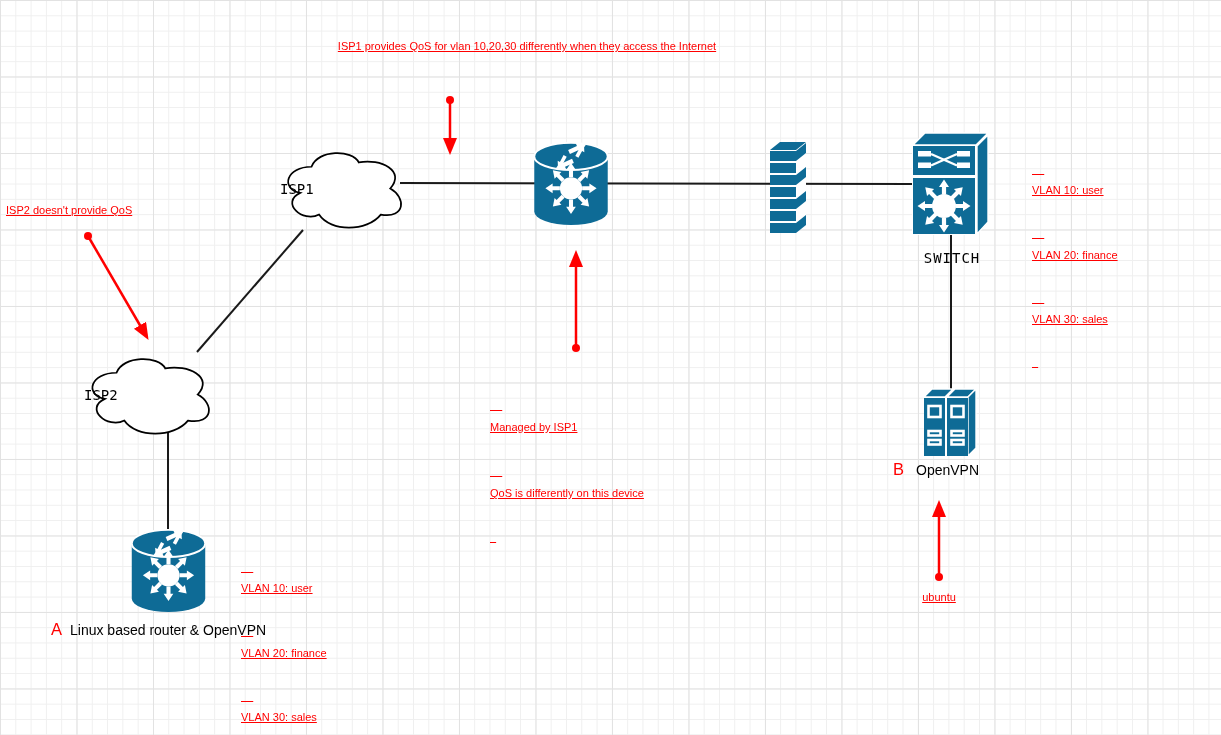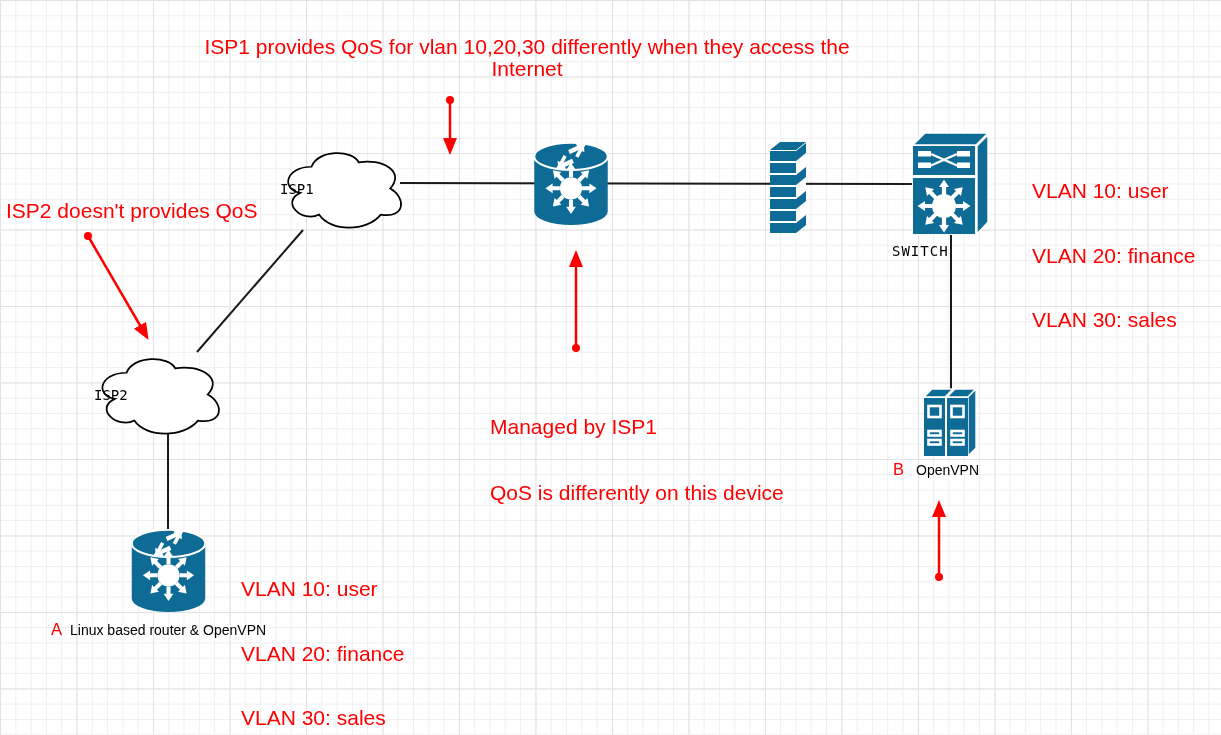--- a/index.html
+++ b/index.html
@@ -31,21 +31,21 @@
   .dev-sw{fill:var(--device);stroke:#fff;stroke-width:1.4;}
   .dev-ell{fill:var(--device);stroke:#fff;stroke-width:2;}
   .wf{fill:#fff;}
   .ws{stroke:#fff;fill:none;}
   .cloud{fill:#fff;stroke:#000;stroke-width:1.7;}
   .conn{stroke:var(--line);stroke-width:2;fill:none;}
   .red-line{stroke:var(--annotation);stroke-width:2.5;fill:none;}
   .red-fill{fill:var(--annotation);}
 
   
-  .note{color:var(--annotation);font-size:21px;line-height:21.5px;white-space:pre;}
+  .note{color:var(--annotation);font-size:11px;line-height:21.5px;white-space:pre;text-decoration:underline;}
   .note.center{text-align:center;white-space:normal;}
   .devlabel{color:var(--label);font-family:"DejaVu Sans Mono",monospace;font-size:14px;}
   .marker-letter{color:var(--annotation);font-size:16.5px;}
   .caption{color:var(--label);font-size:14px;}
   .labelrow{display:flex;align-items:baseline;}
   .cloud-label-box{position:absolute;inset:0;display:flex;align-items:center;justify-content:flex-start;pointer-events:none;}
 </style>
 </head>
 <body>
 
@@ -167,21 +167,21 @@
 
   <div class="abs" style="left:280px;top:145px;width:126px;height:87px">
     <svg width="126" height="87" viewBox="0 0 125 85" preserveAspectRatio="none">
         <use href="#cloudShape"></use>
       </svg>
     <div class="cloud-label-box">
         <span class="devlabel">ISP1</span>
       </div>
   </div>
 
-  <div class="abs" style="left:94px;top:351px;width:130px;height:87px">
+  <div class="abs" style="left:84px;top:351px;width:130px;height:87px">
     <svg width="130" height="87" viewBox="0 0 125 85" preserveAspectRatio="none">
         <use href="#cloudShape"></use>
       </svg>
     <div class="cloud-label-box">
         <span class="devlabel">ISP2</span>
       </div>
   </div>
 
   <svg class="abs" style="left:532px;top:140px" width="78" height="87" viewBox="0 0 80 90">
       <use href="#routerIcon"></use>
@@ -196,49 +196,50 @@
     </svg>
 
   <svg class="abs" style="left:924px;top:383px" width="54" height="73" viewBox="0 0 54 73">
       <use href="#serversIcon"></use>
     </svg>
 
   <svg class="abs" style="left:129px;top:527px" width="79" height="87" viewBox="0 0 80 90">
       <use href="#routerIcon"></use>
     </svg>
 
-  <div class="abs devlabel" style="left:892px;top:243px;width:120px;text-align:left;letter-spacing:1px">SWITCH</div>
+  <div class="abs devlabel" style="left:892px;top:250px;width:120px;text-align:center;letter-spacing:1px">SWITCH</div>
 
   <div class="abs labelrow" style="left:893px;top:460px;gap:12px">
     <span class="marker-letter">B</span>
     <span class="caption">OpenVPN</span>
   </div>
 
   <div class="abs labelrow" style="left:51px;top:620px;gap:8px">
     <span class="marker-letter">A</span>
     <span class="caption">Linux based router &amp; OpenVPN</span>
   </div>
 
   <div class="abs note center" style="left:177px;top:36px;width:700px">ISP1 provides QoS for vlan 10,20,30 differently when they access the Internet</div>
 
-  <div class="abs note" style="left:6px;top:200px">ISP2 doesn't provides QoS</div>
+  <div class="abs note" style="left:6px;top:200px">ISP2 doesn't provide QoS</div>
 
   <div class="abs note" style="left:490px;top:372px;line-height:22px">
     <div>Managed by ISP1</div>
     <div>QoS is differently on this device</div>
   </div>
 
   <div class="abs note" style="left:1032px;top:137px">
     <div>VLAN 10: user</div>
     <div>VLAN 20: finance</div>
     <div>VLAN 30: sales</div>
   </div>
 
   <div class="abs note" style="left:241px;top:535px">
     <div>VLAN 10: user</div>
     <div>VLAN 20: finance</div>
     <div>VLAN 30: sales</div>
   </div>
 
   <div class="abs note center" style="left:664px;top:586px;width:550px;line-height:22px">
+    <div>ubuntu</div>
   </div>
 
 </div>
 
 </body></html>

